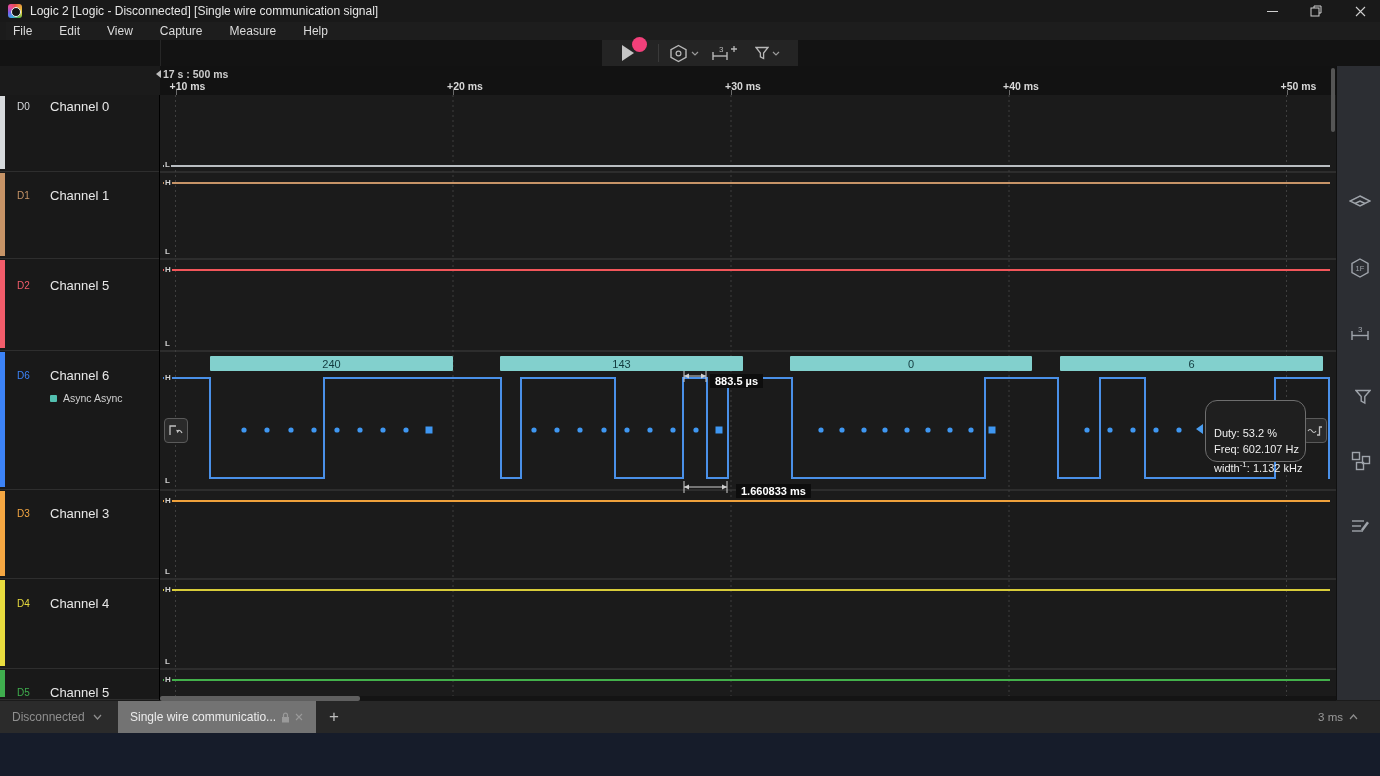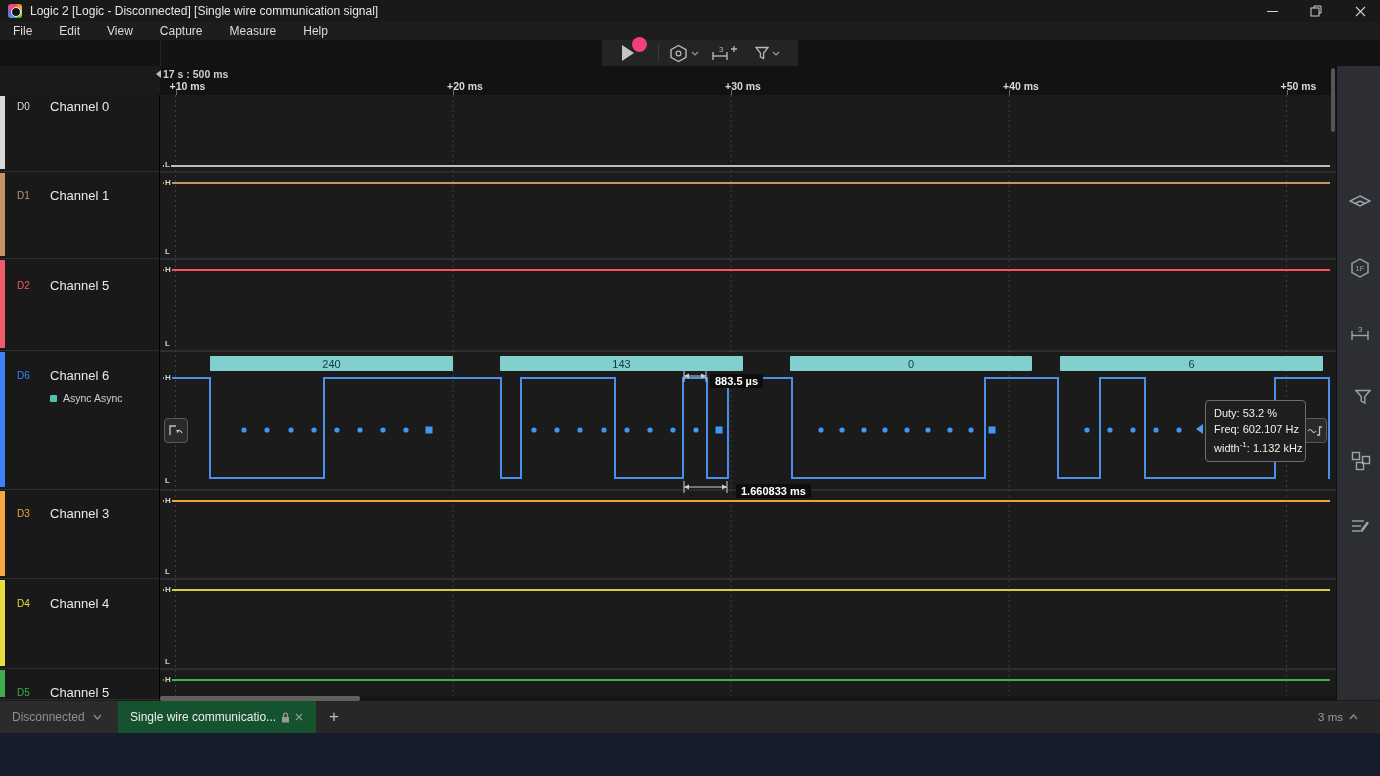--- a/index.html
+++ b/index.html
@@ -47,37 +47,37 @@
 
   #plot-svg { position:absolute; left:0; top:0; width:1380px; height:776px; pointer-events:none; }
   #plot-layer { position:absolute; left:0; top:0; width:1380px; height:776px; pointer-events:none; }
   #plot-layer > * { pointer-events:auto; }
 
   .lvl-marker { position:absolute; font-size:8px; font-weight:bold; color:#d2d2d2; background:#1b1b1b; padding:0 1px; line-height:9px; }
   .frame-bar { position:absolute; top:356px; height:15px; background:#82d0cd; border-radius:1px; display:flex; align-items:center; justify-content:center; font-size:11px; color:#123a3e; }
   .measure-label { position:absolute; background:#0d0d0d; color:#ffffff; font-size:11px; font-weight:bold; padding:1px 5px; }
   .edge-btn { position:absolute; width:24px; height:25px; background:#2a2a2a; border:1px solid #5a5a5a; border-radius:4px; display:flex; align-items:center; justify-content:center; }
 
-  #tooltip { position:absolute; left:1205px; top:400px; width:101px; height:62px; background:#1f1f1f; border:1px solid #6e6e6e; border-radius:4px; padding:4px 8px; color:#efefef; font-size:11px; line-height:16px; white-space:nowrap; z-index:5; }
+  #tooltip { position:absolute; left:1205px; top:400px; width:101px; height:62px; background:#1f1f1f; border:1px solid #6e6e6e; border-radius:12px; padding:24px 8px; color:#efefef; font-size:11px; line-height:16px; white-space:nowrap; z-index:5; }
   #tooltip sup { font-size:8px; }
   #tooltip-arrow { position:absolute; left:1196px; top:424px; width:0; height:0; border-top:5px solid transparent; border-bottom:5px solid transparent; border-right:7px solid #4a9df0; z-index:5; }
 
   
   #hscroll-track { position:absolute; left:160px; top:696px; width:1176px; height:5px; background:#141414; }
   #hscroll-thumb { position:absolute; left:160px; top:696px; width:200px; height:5px; background:#5f5f5f; border-radius:2px; }
   #vscroll-thumb { position:absolute; left:1331px; top:68px; width:4px; height:64px; background:#555; border-radius:2px; }
 
   
   #sidebar { position:absolute; left:1336px; top:66px; width:44px; height:634px; background:#2c2e33; border-left:1px solid #101010; }
   .side-icon { position:absolute; left:10px; width:24px; height:24px; display:flex; align-items:center; justify-content:flex-end; }
 
   
   #bottombar { position:absolute; left:0; top:701px; width:1380px; height:32px; background:#272727; }
   #device-select { position:absolute; left:0; top:0; width:118px; height:32px; display:flex; align-items:center; gap:8px; padding-left:12px; color:#8f8f8f; font-size:12px; background:#2b2b2b; }
-  #capture-tab { position:absolute; left:118px; top:0; width:198px; height:32px; background:#14532d; display:flex; align-items:center; padding:0 8px 0 12px; gap:5px; }
+  #capture-tab { position:absolute; left:118px; top:0; width:198px; height:32px; background:#737373; display:flex; align-items:center; padding:0 8px 0 12px; gap:5px; }
   #tab-title { color:#ececec; font-size:12px; max-width:150px; overflow:hidden; white-space:nowrap; text-overflow:clip; }
   #tab-add { position:absolute; left:322px; top:4px; width:24px; height:24px; color:#bdbdbd; font-size:17px; display:flex; align-items:center; justify-content:center; }
   #zoom-indicator { position:absolute; right:22px; top:0; height:32px; display:flex; align-items:center; gap:6px; color:#9a9a9a; font-size:11.5px; }
 
   
   #taskbar { position:absolute; left:0; top:733px; width:1380px; height:43px; background:#161c2a; }
   svg { display:block; }
 </style>
 </head>
 <body>

